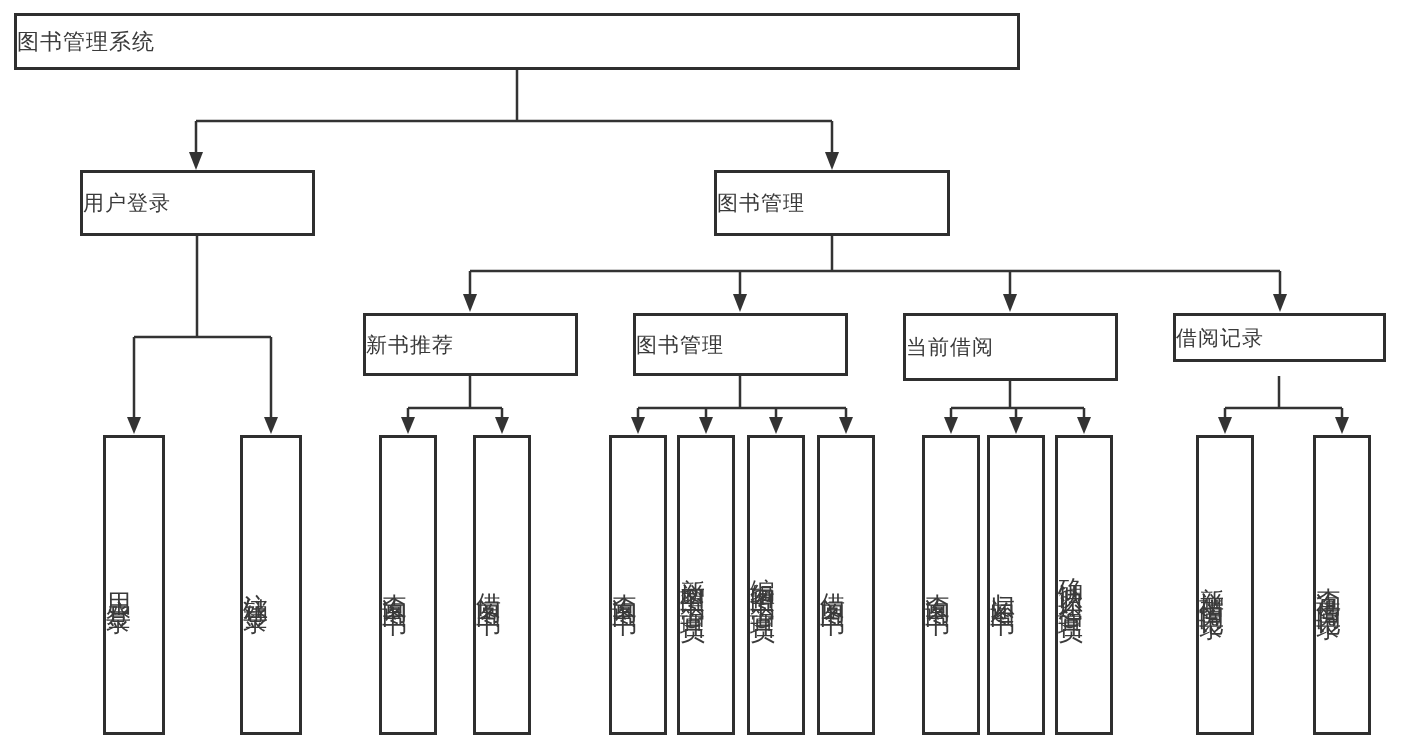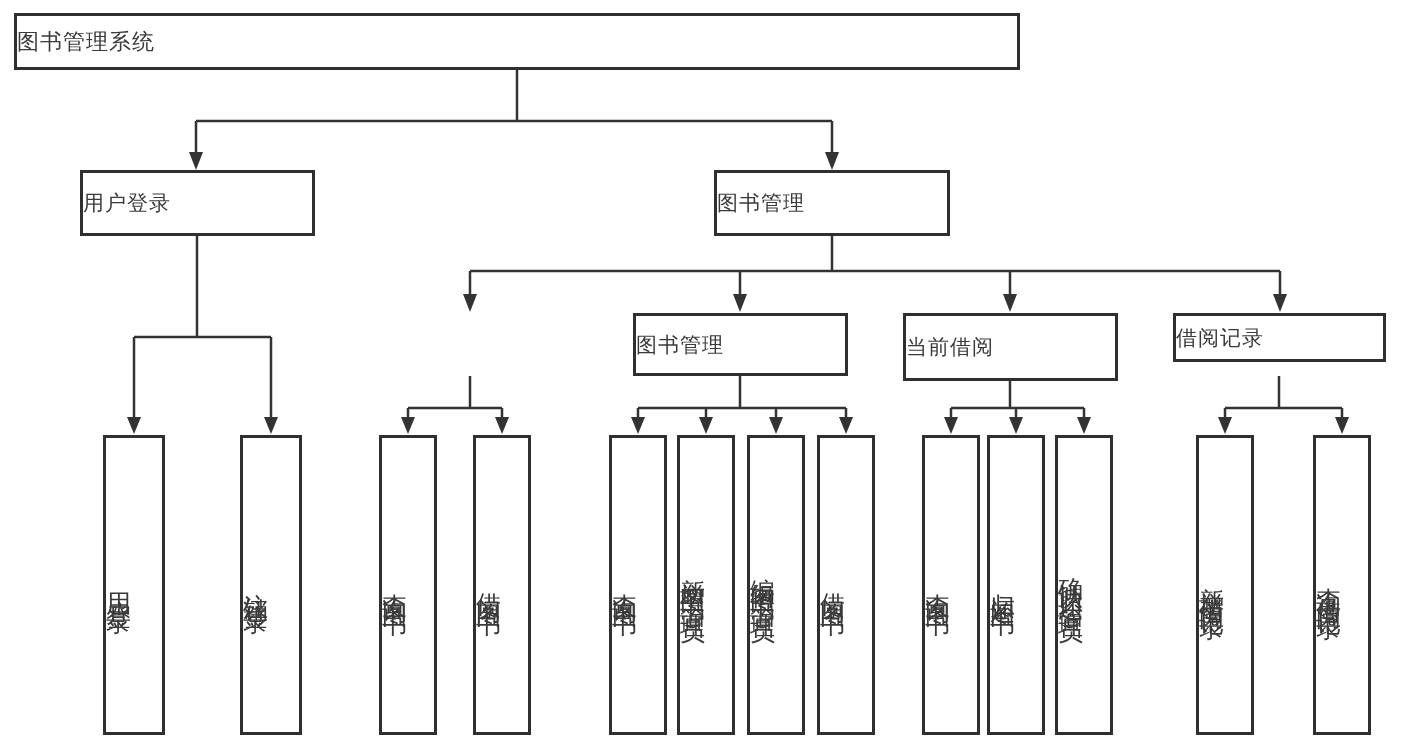--- a/index.html
+++ b/index.html
@@ -97,20 +97,23 @@
     <span class="lbl">图书管理系统</span>
   </div>
 
   <div class="node lvl2" style="left:80px;top:170px;width:235px;height:66px">
     <span class="lbl">用户登录</span>
   </div>
   <div class="node lvl2" style="left:714px;top:170px;width:236px;height:66px">
     <span class="lbl">图书管理</span>
   </div>
 
+  <div class="node lvl3" style="left:363px;top:313px;width:215px;height:63px">
+    <span class="lbl">新书推荐</span>
+  </div>
   <div class="node lvl3" style="left:633px;top:313px;width:215px;height:63px">
     <span class="lbl">图书管理</span>
   </div>
   <div class="node lvl3" style="left:903px;top:313px;width:215px;height:68px">
     <span class="lbl">当前借阅</span>
   </div>
   <div class="node lvl3" style="left:1173px;top:313px;width:213px;height:49px">
     <span class="lbl">借阅记录</span>
   </div>
 

